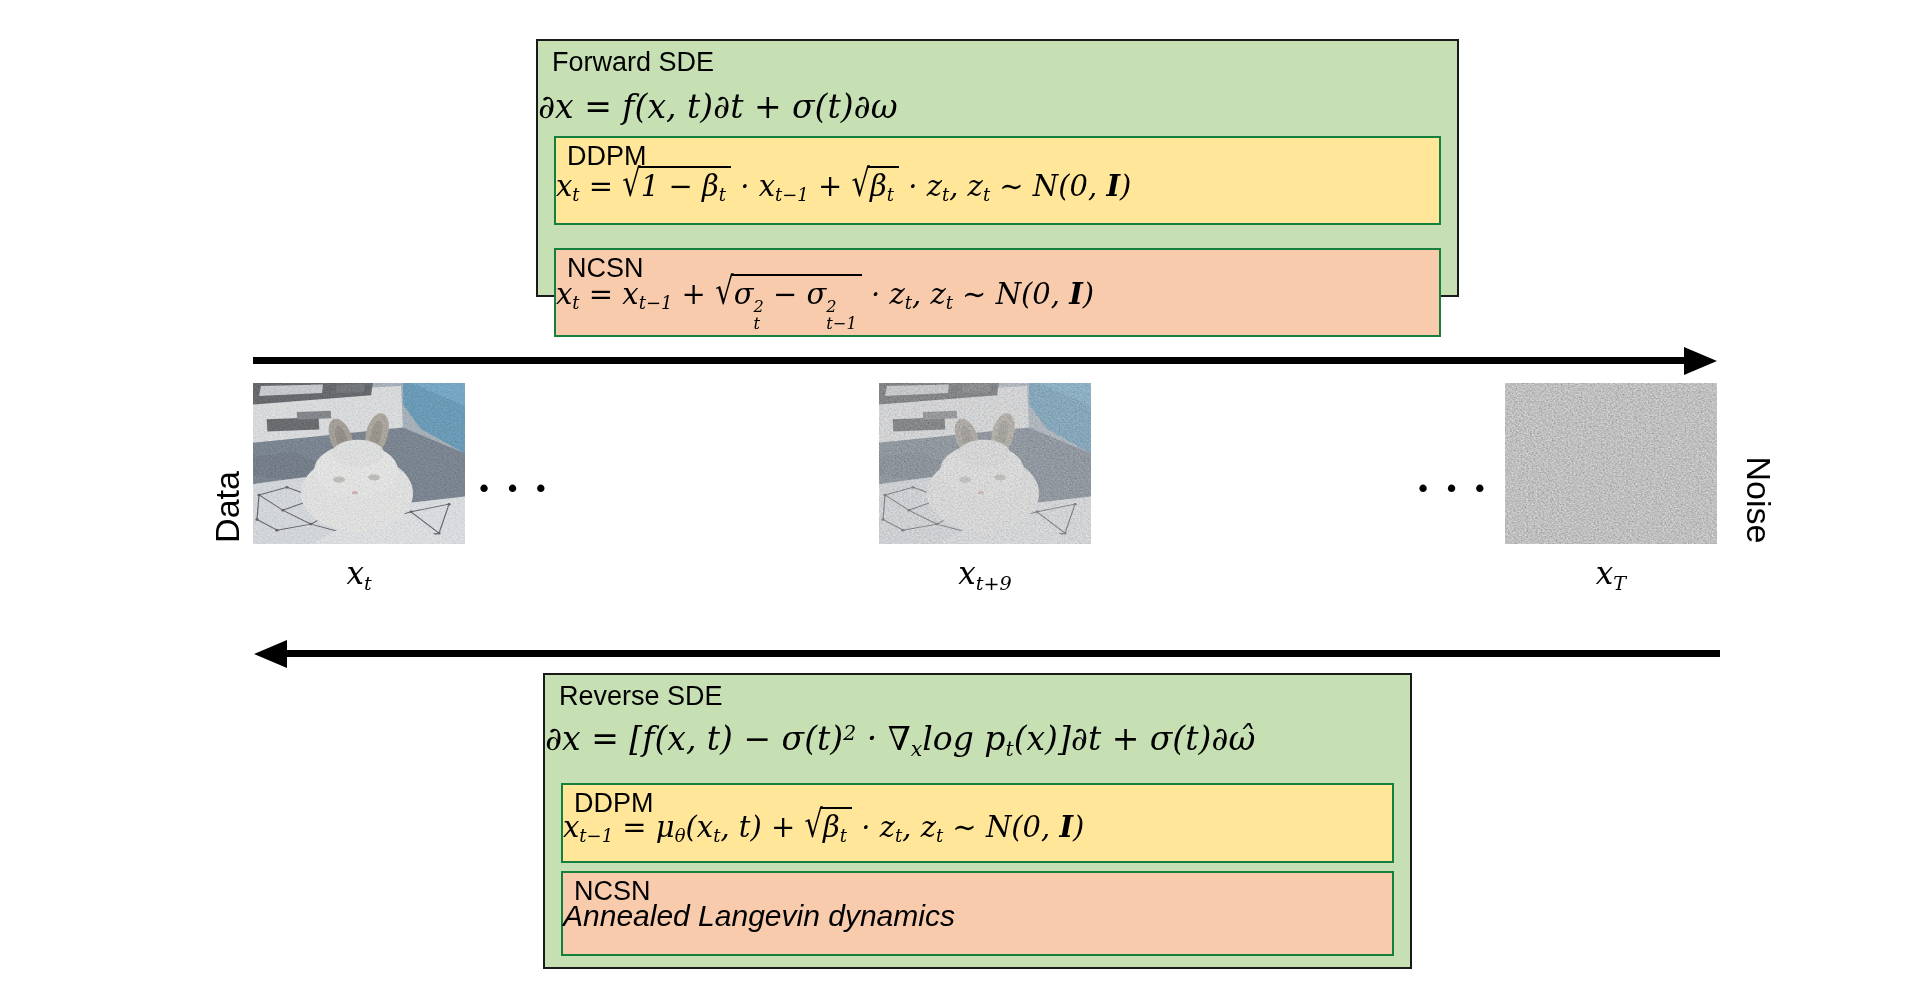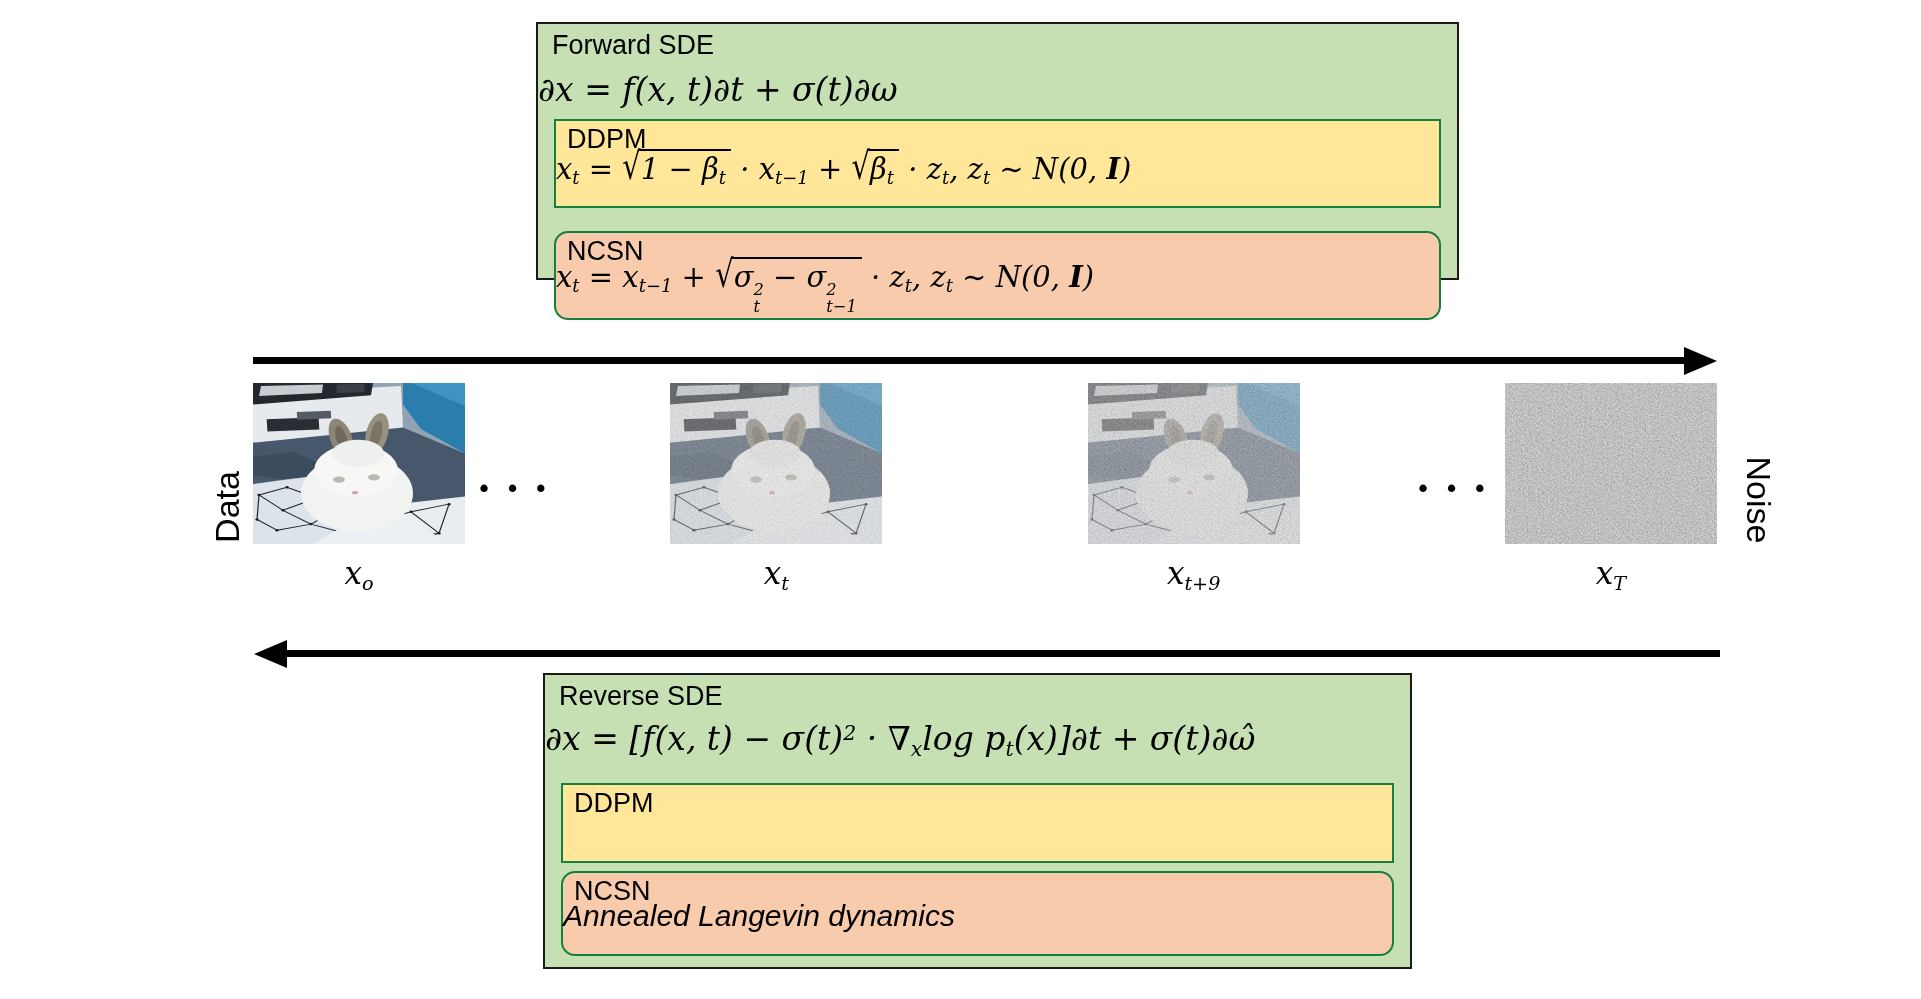--- a/index.html
+++ b/index.html
@@ -10,21 +10,21 @@
   
   .big-box{
     position:absolute;background:var(--box-green);
     border:2.5px solid #1a1a1a;box-sizing:border-box;
   }
   .sub-box{
     position:absolute;left:16px;right:16px;
     border:2px solid #15803d;box-sizing:border-box;
   }
   .ddpm{background:var(--box-yellow);}
-  .ncsn{background:var(--box-orange);border-radius:14px;}
+  .ncsn{background:var(--box-orange);}
   .box-title{
     position:absolute;left:14px;top:5px;font-size:27px;line-height:1.2;
     font-family:"Liberation Sans",sans-serif;
   }
   .sub-title{position:absolute;left:11px;top:3px;font-size:27px;}
   .eq{
     position:absolute;left:0;right:0;white-space:nowrap;
   }
   .math{font-family:"DejaVu Serif","Liberation Serif",serif;font-style:italic;}
   .eq-main{font-size:33px;top:46px;}
@@ -122,21 +122,21 @@
       <ellipse cx="104" cy="144" rx="56" ry="50" fill="#f2f3f1"></ellipse>
       <ellipse cx="103" cy="114" rx="42" ry="34" fill="#f7f8f6"></ellipse>
       <ellipse cx="105" cy="92" rx="26" ry="18" fill="#eef0ee"></ellipse>
       <ellipse cx="86" cy="126" rx="6" ry="4" fill="#b9b7ae"></ellipse>
       <ellipse cx="121" cy="123" rx="6" ry="4" fill="#b9b7ae"></ellipse>
       <ellipse cx="102" cy="143" rx="3" ry="2.2" fill="#d8a0a4"></ellipse>
     </g>
   </defs>
 </svg>
 
-<div class="big-box" style="left:536px;top:22px;width:923px;height:258px;">
+<div class="big-box" style="left:536px;top:39px;width:923px;height:258px;">
   <div class="box-title">Forward SDE</div>
   <div class="eq eq-main math">∂x = f(x, t)∂t + σ(t)∂ω</div>
   <div class="sub-box ddpm" style="top:95px;height:89px;">
     <div class="sub-title">DDPM</div>
     <div class="eq eq-sub math" style="top:28px;">x<sub>t</sub> = <span class="rad"><span class="rsym">√</span><span class="rbar">1 − β<sub>t</sub></span></span> · x<sub>t−1</sub> + <span class="rad"><span class="rsym">√</span><span class="rbar">β<sub>t</sub></span></span> · z<sub>t</sub>, z<sub>t</sub> ∼ N(0, <b>I</b>)</div>
   </div>
   <div class="sub-box ncsn" style="top:207px;height:89px;">
     <div class="sub-title">NCSN</div>
     <div class="eq eq-sub math" style="top:24px;">x<sub>t</sub> = x<sub>t−1</sub> + <span class="rad"><span class="rsym">√</span><span class="rbar">σ<span class="stk">
               <span>2</span>
@@ -147,28 +147,20 @@
             </span></span></span> · z<sub>t</sub>, z<sub>t</sub> ∼ N(0, <b>I</b>)</div>
   </div>
 </div>
 
 <div class="arrow right" style="left:253px;top:357px;width:1432px;"></div>
 
 <div class="v-label" id="data-label">Data</div>
 <div class="v-label" id="noise-label">Noise</div>
 
 <div id="image-strip">
-    <div class="frame">
-    <svg class="frame-img" viewBox="0 0 212 210" preserveAspectRatio="none">
-
-      <use class="scene-use" href="#bunny-scene"></use>
-      <rect class="noise-rect" width="212" height="210" filter="url(#grain)" opacity="0"></rect>
-    </svg>
-    <div class="frame-label math">x<sub>o</sub></div>
-  </div>
     <div class="gap-dots" style="left: 262.5px;">• • •</div>
     <div class="frame">
     <svg class="frame-img" viewBox="0 0 212 210" preserveAspectRatio="none">
 
       <use class="scene-use" href="#bunny-scene"></use>
       <rect class="noise-rect" width="212" height="210" filter="url(#grain)" opacity="0.42"></rect>
     </svg>
     <div class="frame-label math">x<sub>t</sub></div>
   </div>
     <div class="frame">
@@ -190,18 +182,19 @@
   </div>
   </div>
 
 <div class="arrow left" style="left:286px;top:650px;width:1434px;"></div>
 
 <div class="big-box" style="left:543px;top:673px;width:869px;height:296px;">
   <div class="box-title">Reverse SDE</div>
   <div class="eq eq-main math" style="top:44px;">∂x = [f(x, t) − σ(t)<sup>2</sup> · ∇<sub>x</sub>log p<sub>t</sub>(x)]∂t + σ(t)∂ω̂</div>
   <div class="sub-box ddpm" style="top:108px;height:80px;">
     <div class="sub-title">DDPM</div>
+    <div class="eq eq-sub math" style="top:22px;">x<sub>t−1</sub> = μ<sub>θ</sub>(x<sub>t</sub>, t) + <span class="rad"><span class="rsym">√</span><span class="rbar">β<sub>t</sub></span></span> · z<sub>t</sub>, z<sub>t</sub> ∼ N(0, <b>I</b>)</div>
   </div>
   <div class="sub-box ncsn" style="top:196px;height:85px;">
     <div class="sub-title">NCSN</div>
     <div class="eq italic-note" style="top:26px;">Annealed Langevin dynamics</div>
   </div>
 </div>
 
 </body></html>

